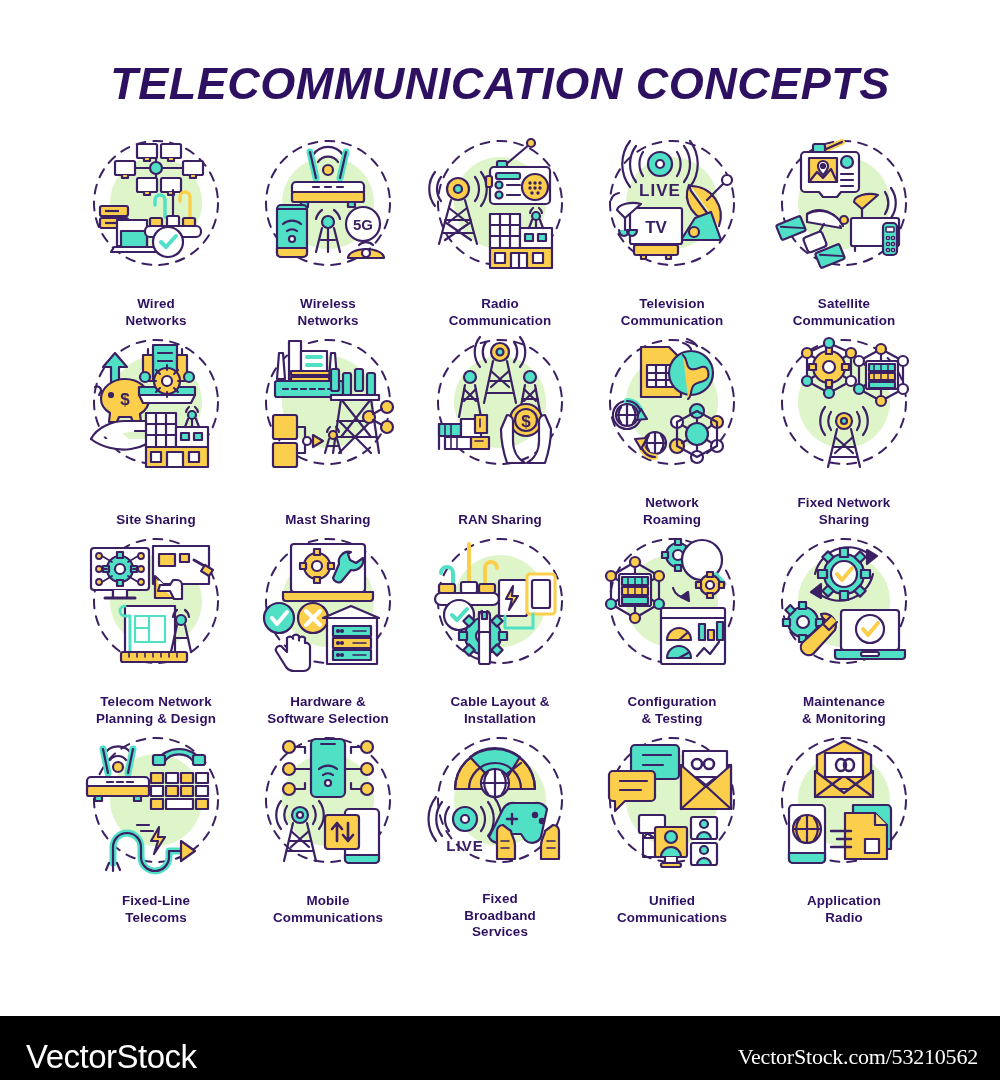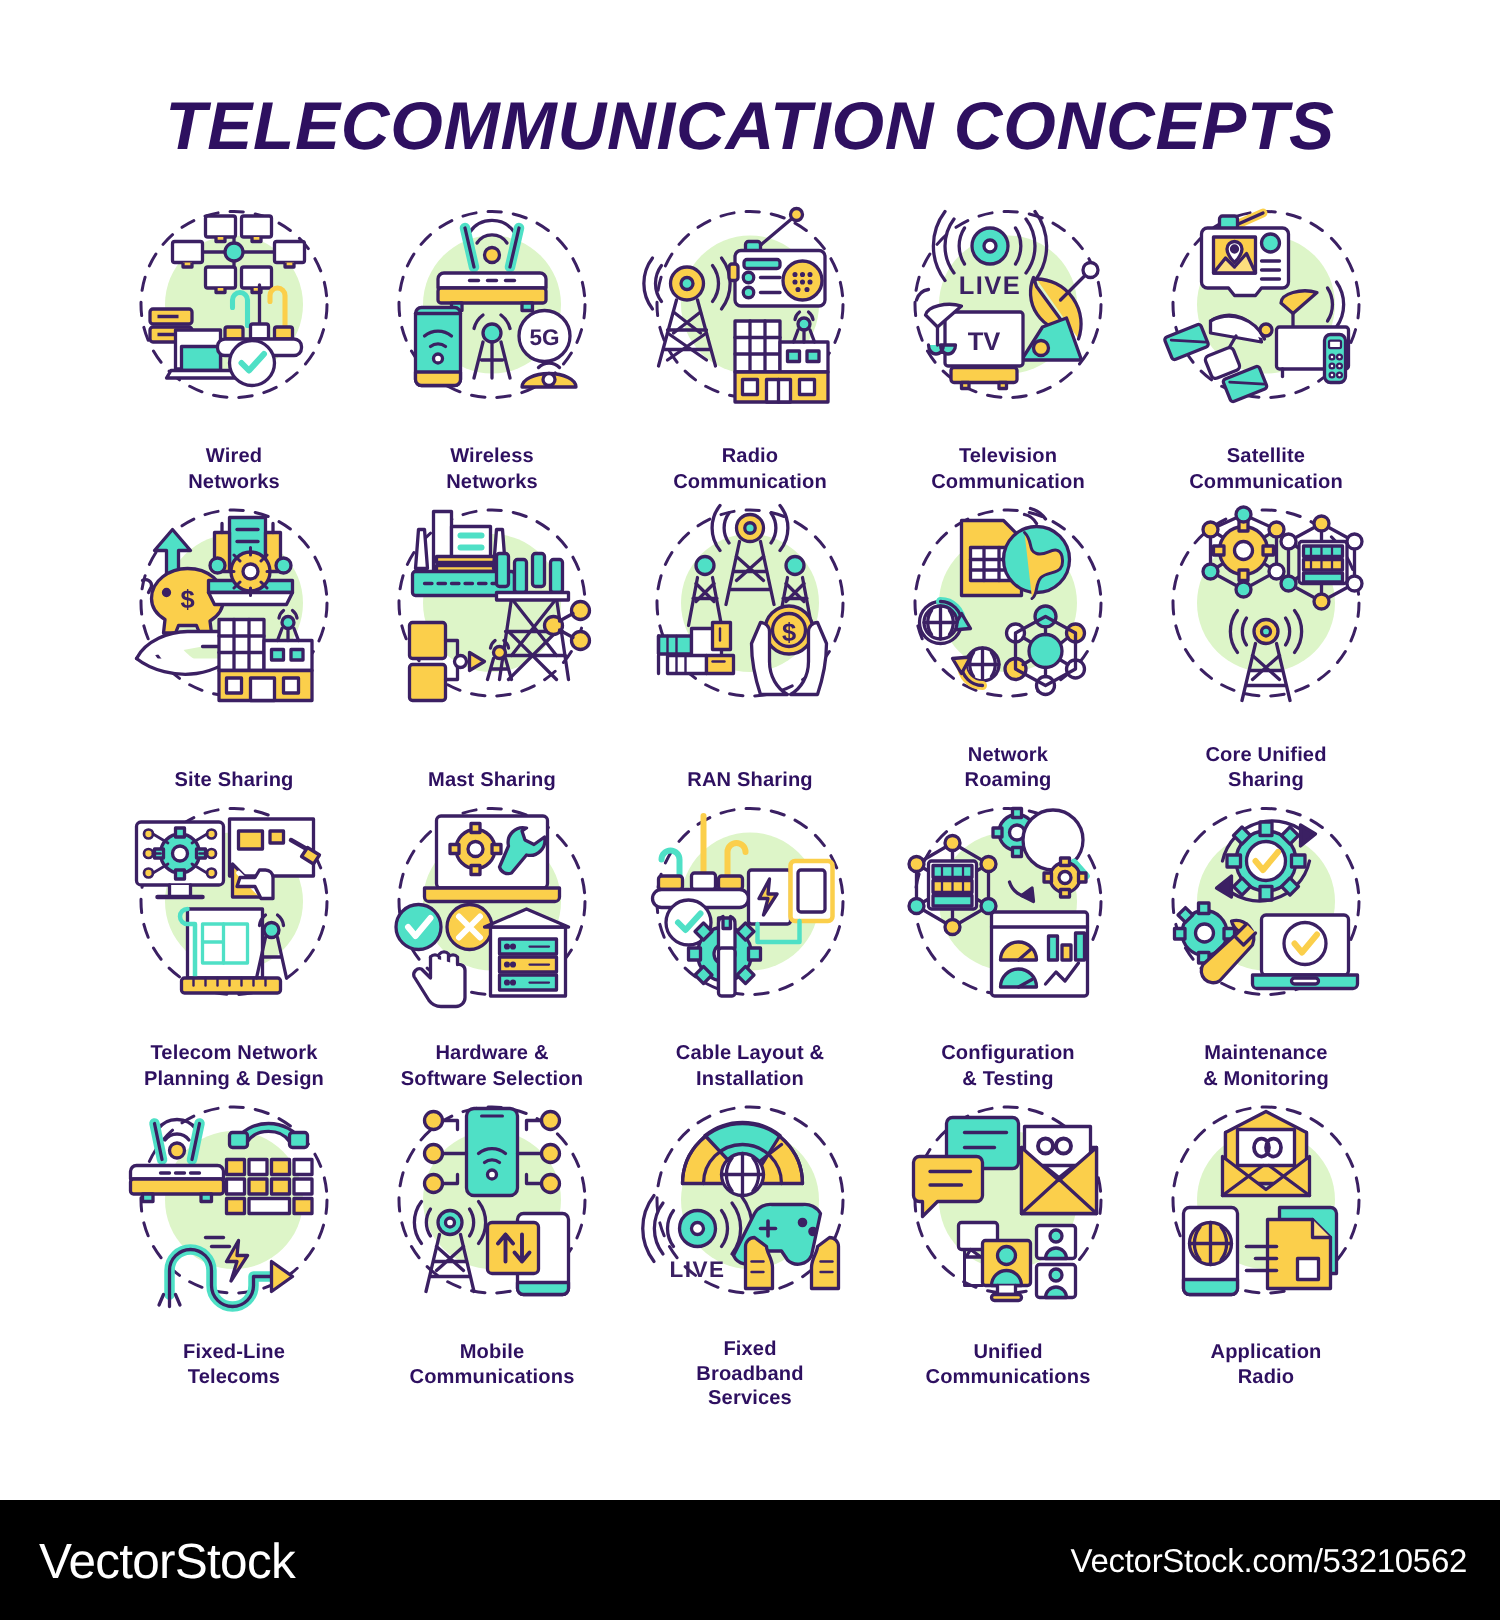--- a/index.html
+++ b/index.html
@@ -57,40 +57,40 @@
     line-height: 16.5px;
     color: #2e1060;
     letter-spacing: 0.1px;
     width: 172px;
     font-family: "Liberation Sans", sans-serif;
   }
   
   .footer {
     position: absolute;
     left: 0; bottom: 0;
-    width: 1000px; height: 80px;
+    width: 1000px; height: 64px;
     background: #000000;
   }
   .footer-logo {
     position: absolute;
     left: 26px; top: 22px;
     color: #ffffff;
     font-size: 33px;
     font-weight: 400;
     letter-spacing: -0.5px;
     font-family: "Liberation Sans", sans-serif;
   }
   .footer-url {
     position: absolute;
     right: 22px; top: 28px;
     color: #ffffff;
     font-size: 22px;
     font-weight: 400;
     letter-spacing: -0.2px;
-    font-family: Liberation Sans, sans-serif;
+    font-family: Liberation Serif, serif;
   }
 </style>
 </head>
 <body>
 
 <div id="page">
 
   <div class="title">TELECOMMUNICATION CONCEPTS</div>
 
   <div class="grid">
@@ -653,21 +653,21 @@
             <circle cx="75" cy="92" r="8" fill="#fbcf4b"></circle>
             <circle cx="75" cy="92" r="3" fill="#4fe0c6"></circle>
             <path d="M62 83 a16 16 0 0 0 0 18 M56 78 a23 23 0 0 0 0 28"></path>
             <path d="M88 83 a16 16 0 0 1 0 18 M94 78 a23 23 0 0 1 0 28"></path>
             <path d="M68 100 l-9 38 M82 100 l9 38 M64 118 h22 M62 128 h26"></path>
             <path d="M66 108 l18 16 M84 108 l-18 16"></path>
           </g>
         </svg>
       </div>
       <div class="caption">
-        <span>Core Unified</span><br>
+        <span>Fixed Network</span><br>
         <span>Sharing</span>
       </div>
     </div>
 
     <div class="cell">
       <div class="iconwrap">
         <svg viewBox="0 0 150 150" xmlns="http://www.w3.org/2000/svg">
           <circle cx="75" cy="73" r="46" fill="#ddf5c8"></circle>
           <circle cx="75" cy="73" r="62" fill="none" stroke="#3b2063" stroke-width="2" stroke-dasharray="9 8" stroke-linecap="round"></circle>
           <g stroke="#3b2063" stroke-width="2.2" fill="none" stroke-linejoin="round" stroke-linecap="round">

